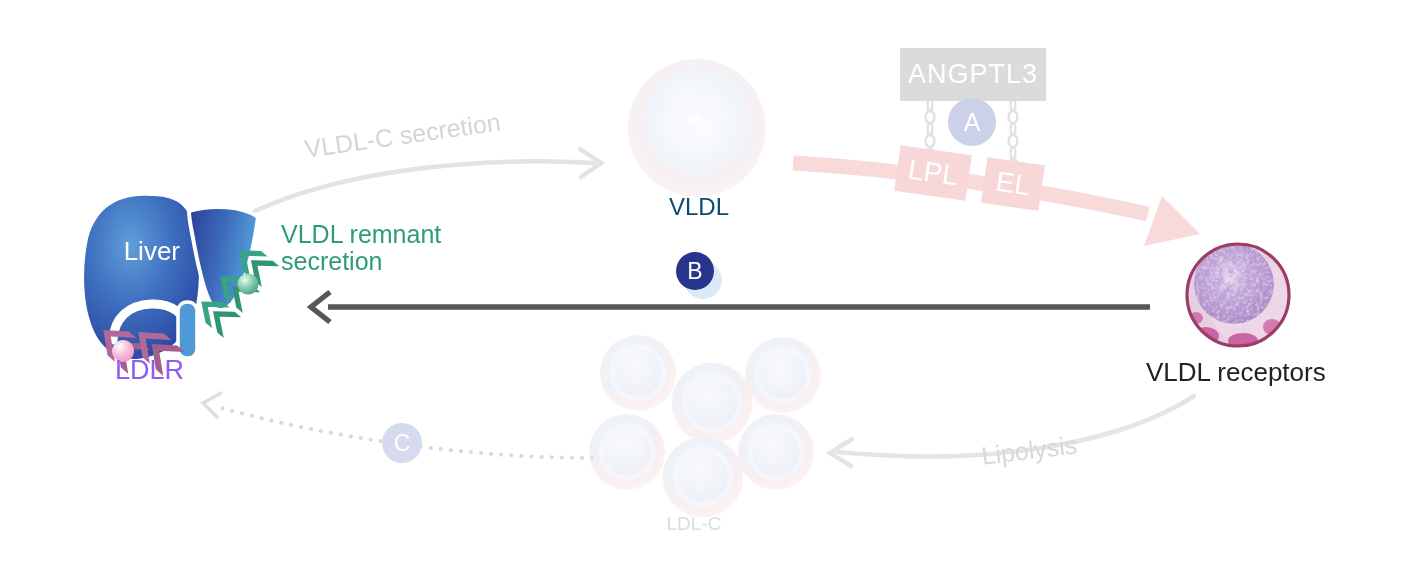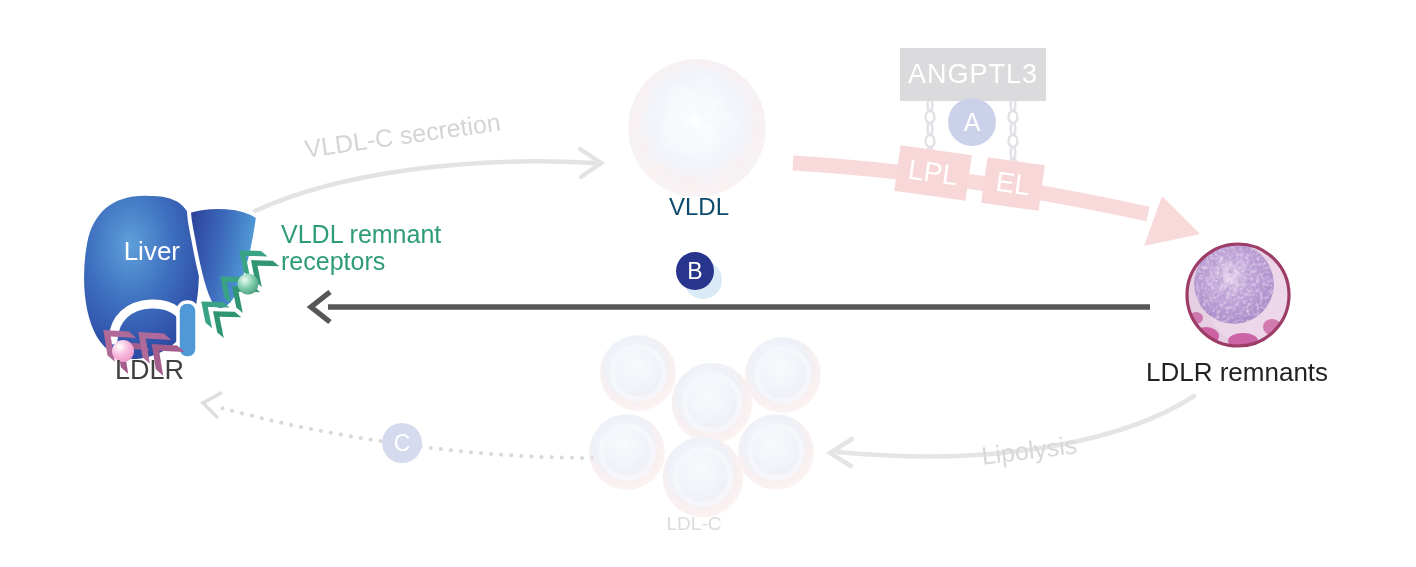--- a/index.html
+++ b/index.html
@@ -2,21 +2,21 @@
 <html><head>
 <meta charset="utf-8">
 <style>
   html,body{margin:0;padding:0;background:#ffffff;}
   body{font-family:"Liberation Sans", sans-serif;}
   #stage{position:relative;width:1416px;height:567px;background:#ffffff;overflow:hidden;}
   #shapes{position:absolute;left:0;top:0;width:1416px;height:567px;}
   .lbl{position:absolute;white-space:pre-line;line-height:1.08;}
   .liver-lbl{left:96px;top:237px;width:84px;text-align:right;font-size:26px;color:#ffffff;}
   .green-lbl{left:281px;top:221px;width:200px;font-size:25px;color:#2e9c76;}
-  .ldlr-lbl{left:115px;top:356px;font-size:27px;color:#404040;}
+  .ldlr-lbl{left:115px;top:356px;font-size:27px;color:#8b5cf6;}
   .secretion-lbl{left:303px;top:136px;font-size:25px;color:#d5d5d5;transform:rotate(-8deg);transform-origin:left top;}
   .vldl-lbl{left:657px;top:194px;width:84px;text-align:center;font-size:24px;color:#0c4a6e;}
   .remnants-lbl{left:1146px;top:358px;font-size:26px;color:#222222;}
   .ldlc-lbl{left:648px;top:514px;width:92px;text-align:center;font-size:19px;color:#dcdcdc;}
   .lipolysis-lbl{left:980px;top:443px;font-size:25px;color:#d8d8d8;transform:rotate(-7deg);transform-origin:left top;}
   .angptl3-box{position:absolute;left:900px;top:48px;width:146px;height:53px;background:#dbdbde;
     display:flex;align-items:center;justify-content:center;font-size:27px;color:#ffffff;letter-spacing:1px;}
   .enzyme-box{position:absolute;background:#f8d7d8;color:#ffffff;display:flex;align-items:center;justify-content:center;
     transform:rotate(8deg);font-size:28px;}
   .lpl-box{left:897px;top:150px;width:72px;height:46px;}
@@ -204,25 +204,25 @@
           <use href="#cvb" fill="#b06a99"></use>
             <use href="#cvb" x="18" fill="#a35e8d"></use>
         </g>
         <circle cx="123" cy="351" r="11" fill="url(#pinkBall)"></circle>
       </g>
     </g>
   </svg>
 
   <div class="lbl liver-lbl">Liver</div>
   <div class="lbl green-lbl">VLDL remnant
-receptors</div>
+secretion</div>
   <div class="lbl ldlr-lbl">LDLR</div>
   <div class="lbl secretion-lbl">VLDL-C secretion</div>
   <div class="lbl vldl-lbl">VLDL</div>
-  <div class="lbl remnants-lbl">LDLR remnants</div>
+  <div class="lbl remnants-lbl">VLDL receptors</div>
   <div class="lbl ldlc-lbl">LDL-C</div>
   <div class="lbl lipolysis-lbl">Lipolysis</div>
 
   <div class="angptl3-box">ANGPTL3</div>
   <div class="enzyme-box lpl-box">LPL</div>
   <div class="enzyme-box el-box">EL</div>
 
   <div class="badge badge-a">A</div>
   <div class="badge badge-b">B</div>
   <div class="badge badge-c">C</div>

